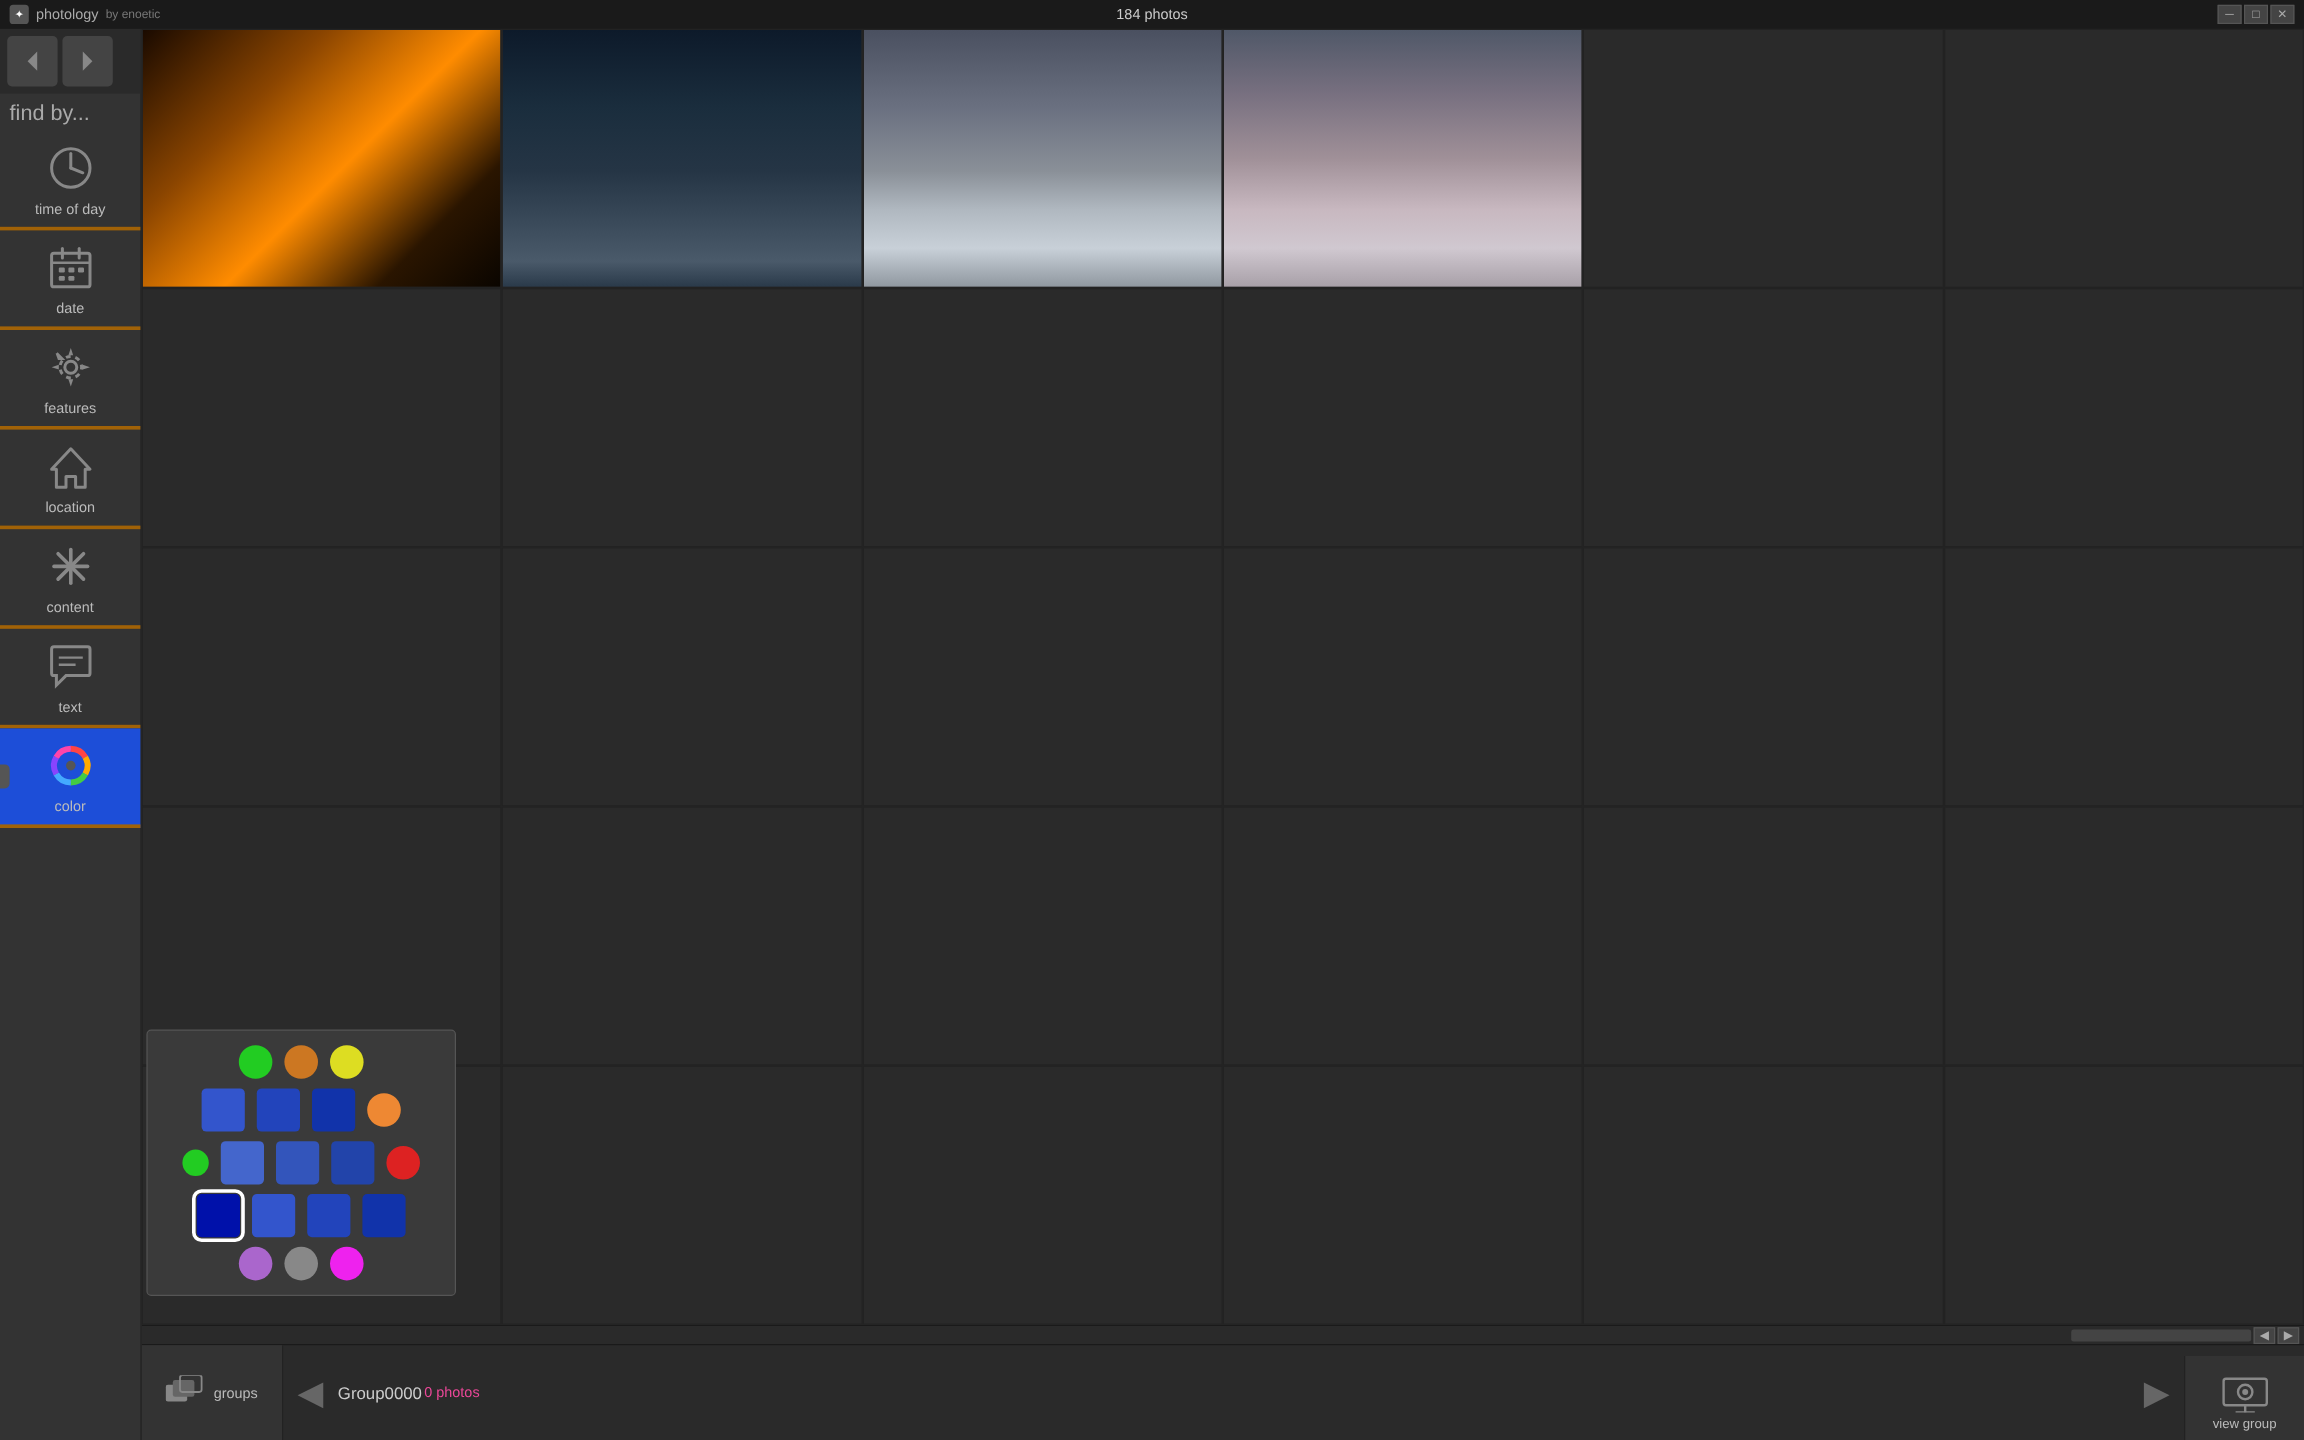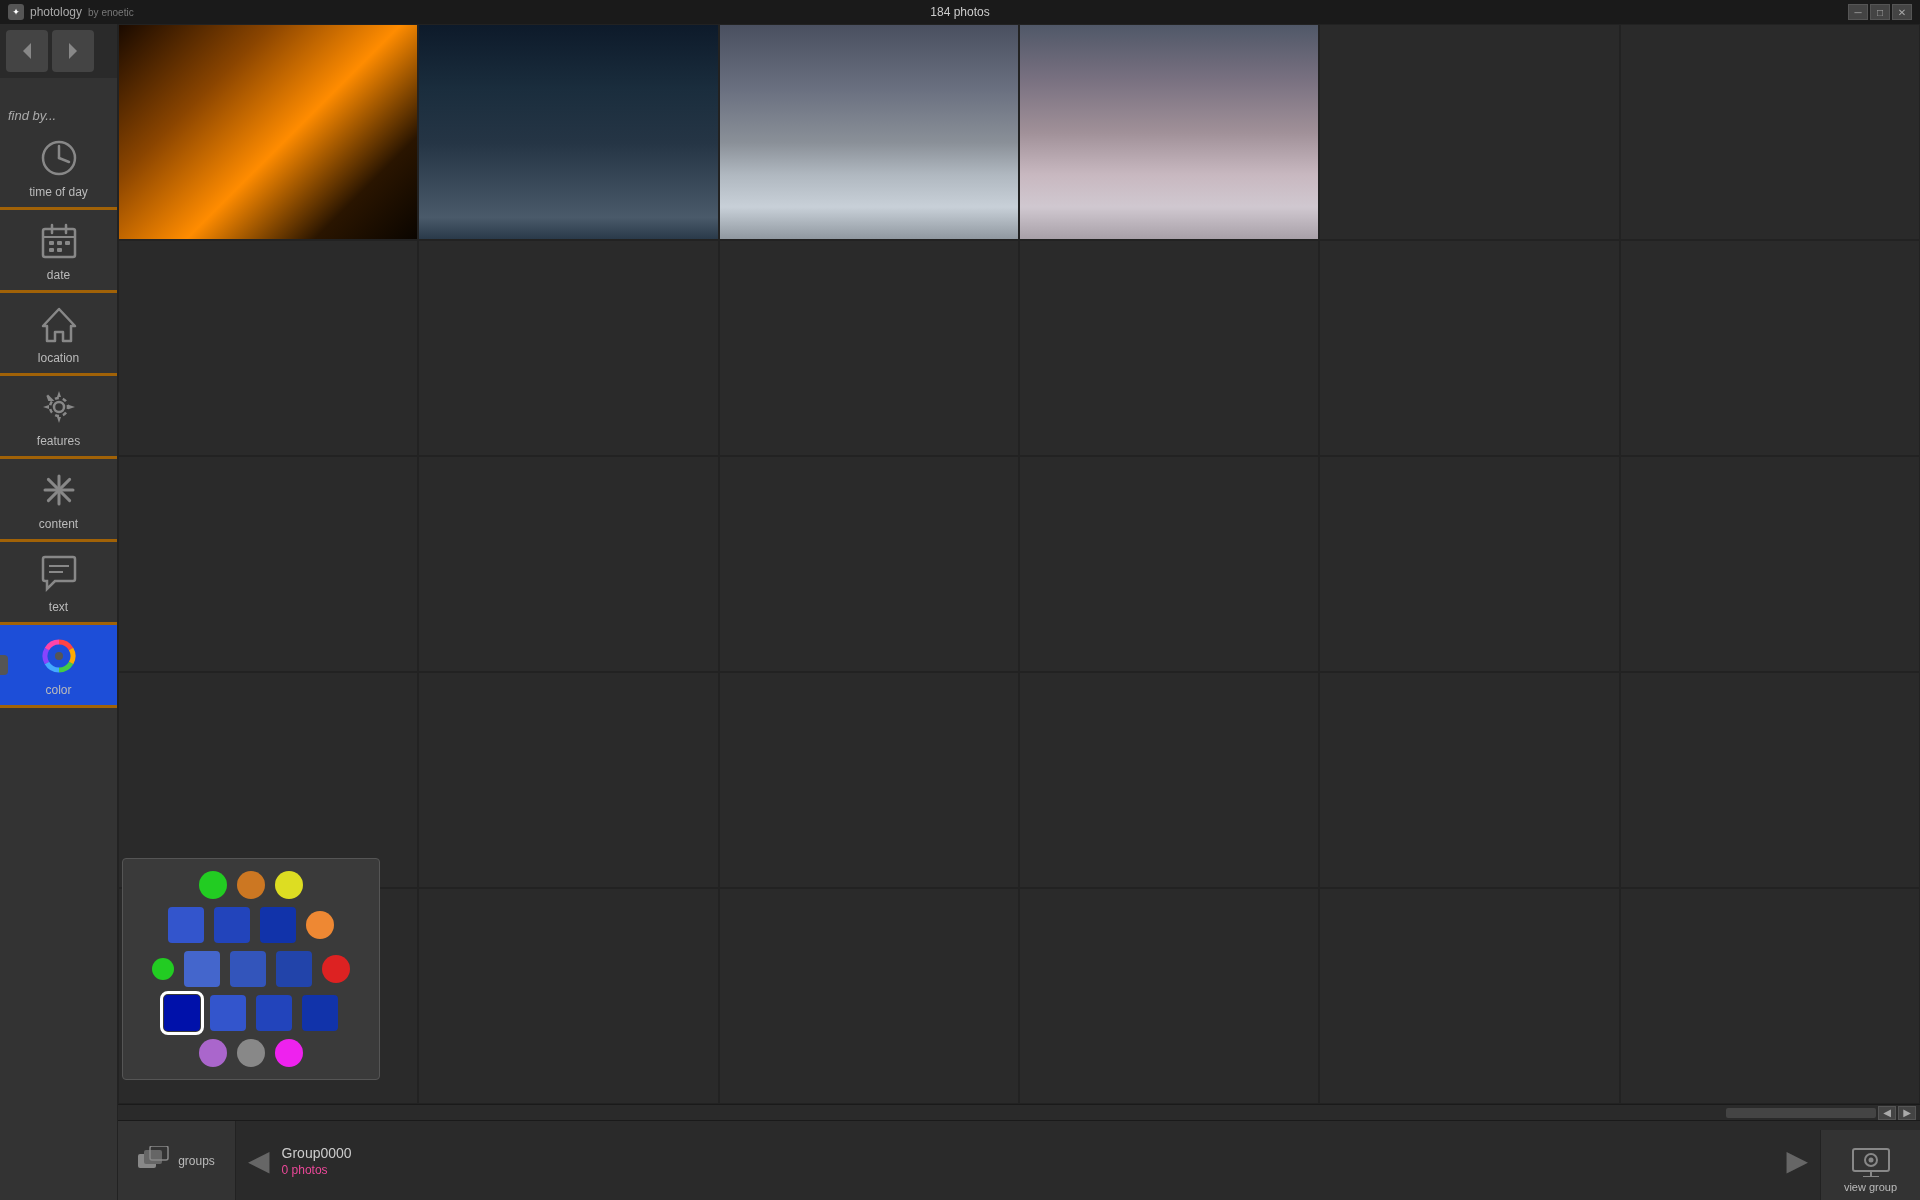--- a/index.html
+++ b/index.html
@@ -104,24 +104,22 @@
       display: flex;
       align-items: center;
       justify-content: center;
       font-size: 22px;
       color: #888;
       cursor: pointer;
     }
 
     .find-by-label {
       padding: 6px 8px 4px;
-      font-size: 13px;
+      font-size: 18px;
       color: #aaa;
-      font-style: italic;
-      margin-top: 24px;
     }
 
     .sidebar-item {
       display: flex;
       flex-direction: column;
       align-items: center;
       justify-content: center;
       padding: 8px 4px;
       cursor: pointer;
       border-bottom: 3px solid #a16207;
@@ -218,21 +216,21 @@
       gap: 12px;
     }
     .group-nav-arrow {
       font-size: 28px;
       color: #666;
       cursor: pointer;
     }
     .group-info {
       flex: 1;
       display: flex;
-      flex-direction: column;
+      flex-direction: row;
       gap: 2px;
     }
     .group-name {
       font-size: 14px;
       color: #ccc;
     }
     .group-count {
       font-size: 12px;
       color: #ec4899;
     }
@@ -412,44 +410,44 @@
           <rect x="10" y="27" width="5" height="4" fill="#888" rx="1"></rect>
           <rect x="18" y="27" width="5" height="4" fill="#888" rx="1"></rect>
         </svg>
       </div>
       <span class="label">date</span>
     </div>
 
     <div class="sidebar-item">
       <div class="icon-box">
         <svg width="40" height="40" viewBox="0 0 40 40">
-          <polygon points="20,5 36,22 32,22 32,37 24,37 24,28 16,28 16,37 8,37 8,22 4,22" fill="none" stroke="#888" stroke-width="2.5" stroke-linejoin="round"></polygon>
-        </svg>
-      </div>
-      <span class="label">location</span>
-    </div>
-
-    <div class="sidebar-item">
-      <div class="icon-box">
-        <svg width="40" height="40" viewBox="0 0 40 40">
           <circle cx="20" cy="20" r="5" fill="none" stroke="#888" stroke-width="2.5"></circle>
           <path d="M20 4 L22 10 L18 10 Z" fill="#888"></path>
           <path d="M20 36 L22 30 L18 30 Z" fill="#888"></path>
           <path d="M4 20 L10 22 L10 18 Z" fill="#888"></path>
           <path d="M36 20 L30 22 L30 18 Z" fill="#888"></path>
           <path d="M8.3 8.3 L13 13 L10 13 L8.3 8.3" fill="none" stroke="#888" stroke-width="2"></path>
           <circle cx="20" cy="20" r="9" fill="none" stroke="#888" stroke-width="2.5" stroke-dasharray="4 4" stroke-dashoffset="2"></circle>
         </svg>
       </div>
       <span class="label">features</span>
     </div>
 
     <div class="sidebar-item">
       <div class="icon-box">
         <svg width="40" height="40" viewBox="0 0 40 40">
+          <polygon points="20,5 36,22 32,22 32,37 24,37 24,28 16,28 16,37 8,37 8,22 4,22" fill="none" stroke="#888" stroke-width="2.5" stroke-linejoin="round"></polygon>
+        </svg>
+      </div>
+      <span class="label">location</span>
+    </div>
+
+    <div class="sidebar-item">
+      <div class="icon-box">
+        <svg width="40" height="40" viewBox="0 0 40 40">
           <line x1="20" y1="6" x2="20" y2="34" stroke="#888" stroke-width="3" stroke-linecap="round"></line>
           <line x1="6" y1="20" x2="34" y2="20" stroke="#888" stroke-width="3" stroke-linecap="round"></line>
           <line x1="9.4" y1="9.4" x2="30.6" y2="30.6" stroke="#888" stroke-width="3" stroke-linecap="round"></line>
           <line x1="30.6" y1="9.4" x2="9.4" y2="30.6" stroke="#888" stroke-width="3" stroke-linecap="round"></line>
         </svg>
       </div>
       <span class="label">content</span>
     </div>
 
     <div class="sidebar-item">

